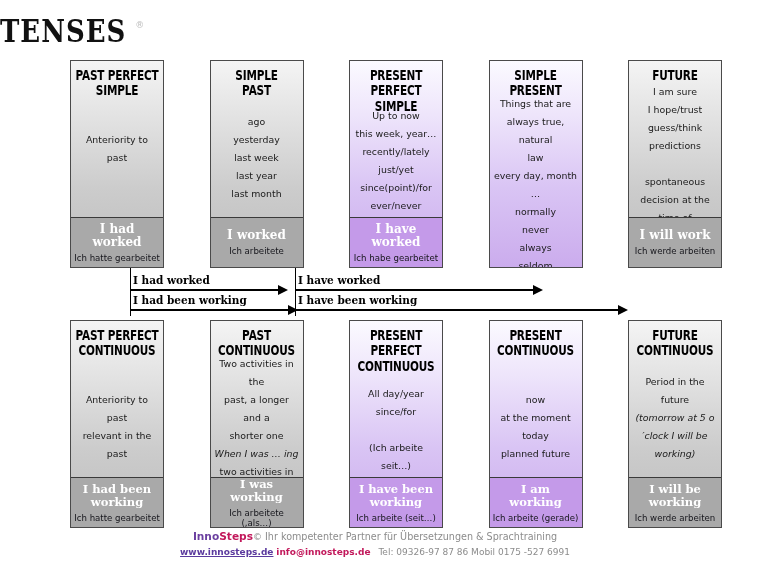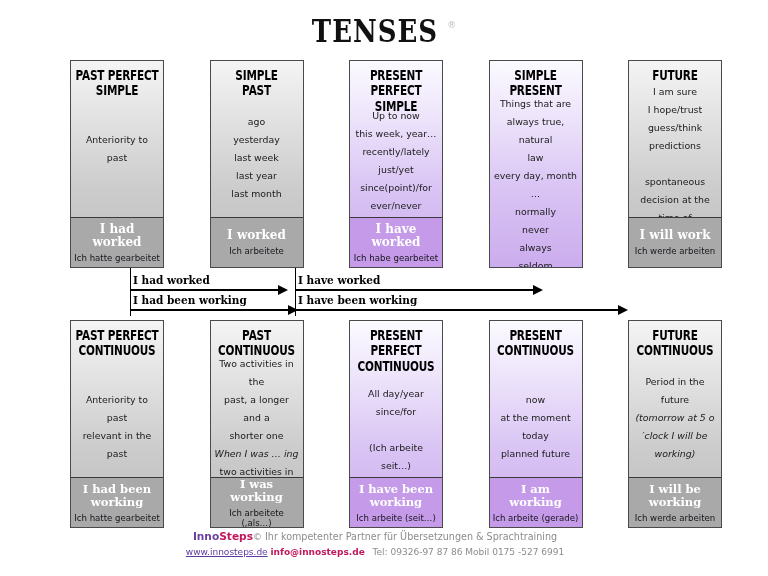--- a/index.html
+++ b/index.html
@@ -7,21 +7,21 @@
     width:768px;height:576px;
     background:#ffffff;
     font-family:"DejaVu Sans","Liberation Sans",sans-serif;
     position:relative;overflow:hidden;
     -webkit-font-smoothing:antialiased;
   }
 
   
   .title-wrap{
     position:absolute;left:0;top:12px;width:768px;
-    text-align:center;
+    text-align:left;
   }
   .title{
     font-family:"DejaVu Serif","Liberation Serif",serif;
     font-weight:bold;
     font-size:26px;
     letter-spacing:1px;
     color:#111;
     display:inline-block;
     transform:scaleY(1.25);
     transform-origin:center top;
@@ -168,21 +168,21 @@
 
   
   .footer{
     position:absolute;left:0;top:530px;width:750px;text-align:center;
   }
   .f-line1{font-size:9.6px;line-height:13px;color:#8c8c8c;}
   .f-line1 .brandA{color:#6b3fa0;font-weight:bold;font-size:10.6px;}
   .f-line1 .brandB{color:#c2185b;font-weight:bold;font-size:10.6px;}
   .f-line1 .copy{color:#8c8c8c;font-size:9px;}
   .f-line2{font-size:9px;line-height:13px;color:#8c8c8c;margin-top:2px;}
-  .f-line2 .web{color:#5b3a9e;text-decoration:underline;font-weight:normal;}
+  .f-line2 .web{color:#5b3a9e;text-decoration:underline;font-weight:bold;}
   .f-line2 .mail{color:#c2185b;font-weight:bold;text-align:center;}
   .f-line2 .tel{color:#8c8c8c;margin-left:5px;}
 </style>
 </head>
 <body>
 
 <div class="title-wrap">
   <span class="title">TENSES</span><span class="title-reg">®</span>
 </div>
 

